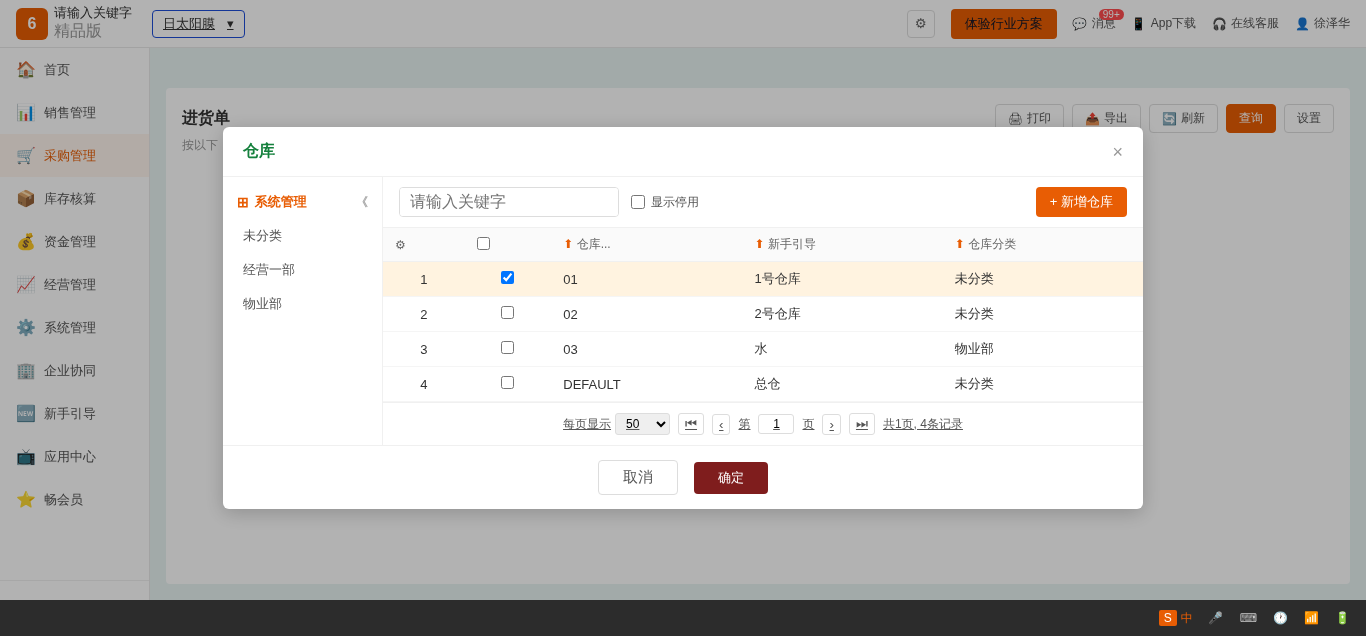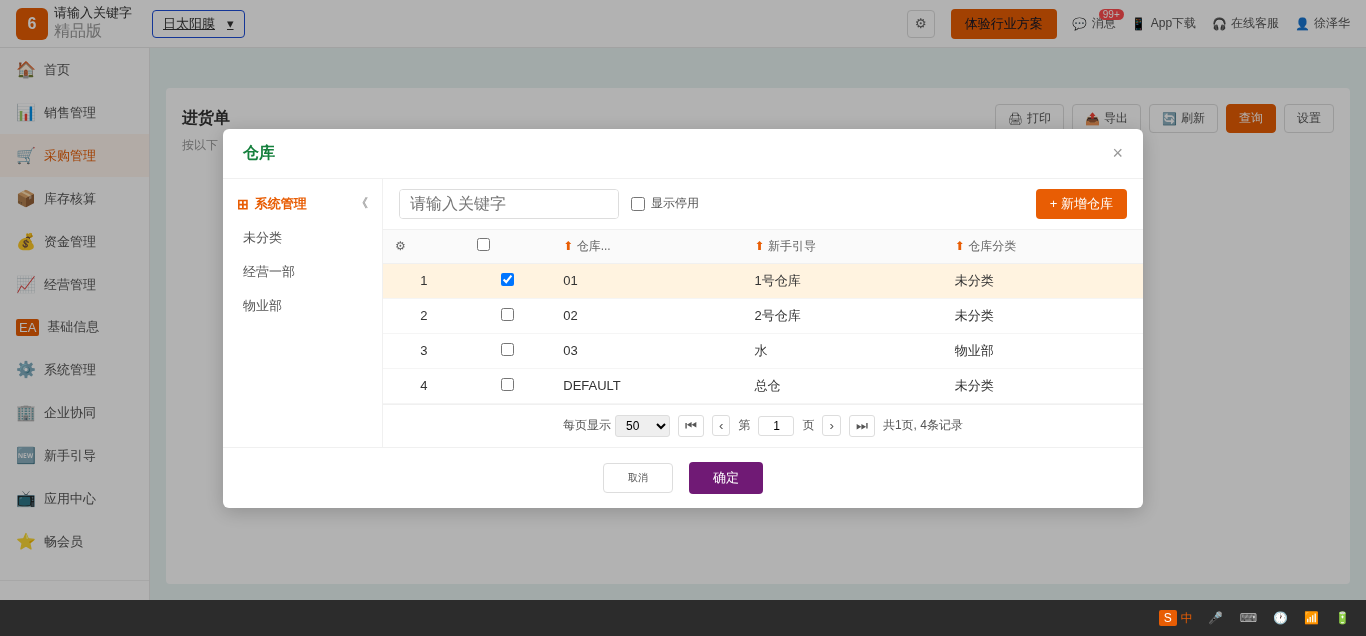--- a/index.html
+++ b/index.html
@@ -170,21 +170,21 @@
     }
     .data-table tr.selected td { background: #fff3e0; }
     .row-num { color: #999; text-align: center; }
     .th-center { text-align: center; }
     .table-scroll { flex: 1; overflow-y: auto; }
 
     
     .pagination-bar {
       display: flex; align-items: center; justify-content: center;
       padding: 10px 16px; border-top: 1px solid #f0f0f0;
-      gap: 8px; font-size: 12px; color: #555;
+      gap: 8px; font-size: 12px; color: #555; text-decoration: underline;
     }
     .page-size-select {
       display: flex; align-items: center; gap: 4px;
     }
     .select-box {
       border: 1px solid #ddd; border-radius: 3px; padding: 2px 6px;
       font-size: 12px; cursor: pointer;
     }
     .page-nav-btn {
       border: 1px solid #ddd; border-radius: 3px; background: #fff;
@@ -196,25 +196,25 @@
       width: 36px; text-align: center; padding: 2px 4px; font-size: 12px;
     }
 
     
     .modal-footer {
       display: flex; align-items: center; justify-content: center; gap: 16px;
       padding: 14px 20px; border-top: 1px solid #f0f0f0;
     }
     .btn-cancel {
       padding: 7px 24px; border: 1px solid #ddd; border-radius: 4px;
-      background: #fff; cursor: pointer; font-size: 10px; color: #555;
+      background: #fff; cursor: pointer; font-size: 15px; color: #555;
     }
     .btn-confirm {
       padding: 7px 24px; border: none; border-radius: 4px;
-      background: #701a75; color: #fff; cursor: pointer; font-size: 13px;
+      background: #7f1d1d; color: #fff; cursor: pointer; font-size: 13px;
     }
 
     
     .status-bar {
       position: fixed; bottom: 0; left: 0; right: 0; height: 36px;
       background: #2c2c2c; display: flex; align-items: center; justify-content: flex-end;
       padding: 0 16px; gap: 16px; z-index: 200;
     }
     .status-bar-item { color: #ccc; font-size: 12px; display: flex; align-items: center; gap: 4px; }
 
@@ -289,24 +289,20 @@
     <span class="s-icon">📦</span>
     <span>库存核算</span>
   </div>
   <div class="sidebar-item">
     <span class="s-icon">💰</span>
     <span>资金管理</span>
   </div>
   <div class="sidebar-item">
     <span class="s-icon">📈</span>
     <span>经营管理</span>
-  </div>
-  <div class="sidebar-item">
-    <span class="s-icon" style="font-style:normal;font-size:13px;background:#e85d04;color:#fff;padding:1px 3px;border-radius:2px;">EA</span>
-    <span>基础信息</span>
   </div>
   <div class="sidebar-item">
     <span class="s-icon">⚙️</span>
     <span>系统管理</span>
   </div>
   <div class="sidebar-item">
     <span class="s-icon">🏢</span>
     <span>企业协同</span>
   </div>
   <div class="sidebar-item">

